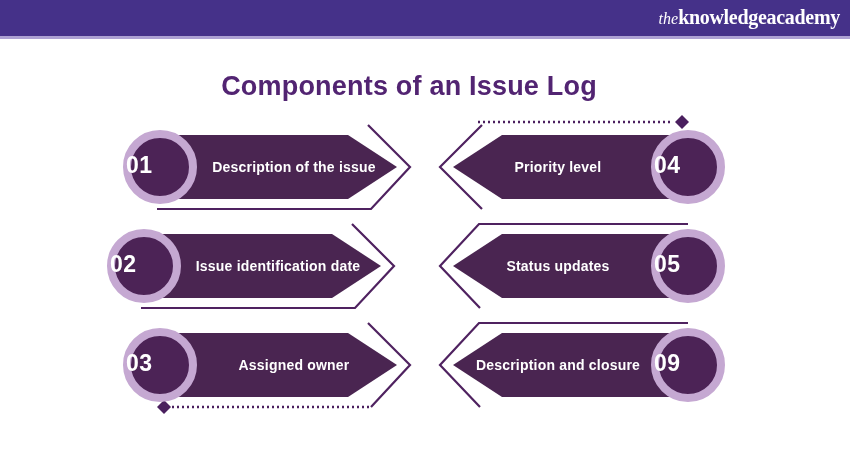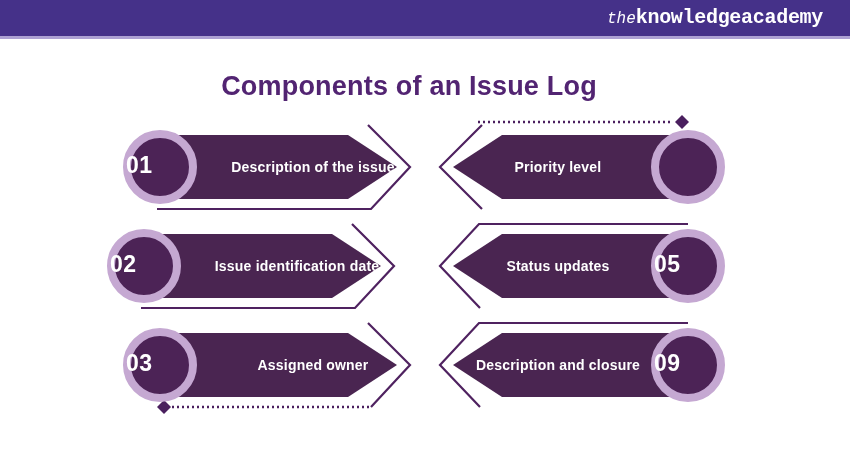--- a/index.html
+++ b/index.html
@@ -6,22 +6,22 @@
   body{
     width:850px;height:450px;position:relative;overflow:hidden;
     background:#ffffff;font-family:"Liberation Sans",sans-serif;
   }
   .header{
     position:absolute;top:0;left:0;width:850px;height:36px;
     background:#453189;border-bottom:3px solid #ada1d3;
     display:flex;align-items:center;justify-content:flex-end;
   }
   .logo{
-    color:#ffffff;font-family:Liberation Mono, monospace;
-    padding-right:27px;white-space:nowrap;line-height:36px;
+    color:#ffffff;font-family:Liberation Serif, serif;
+    padding-right:10px;white-space:nowrap;line-height:36px;
   }
   .logo .the{font-style:italic;font-weight:400;font-size:16px;}
   .logo .knowledge{font-weight:700;font-size:20px;letter-spacing:-0.3px;}
   .logo .academy{font-weight:700;font-size:20px;letter-spacing:-0.3px;}
   .page-title{
     position:absolute;top:71px;left:0;width:818px;text-align:center;
     color:#522472;font-size:27px;font-weight:700;letter-spacing:0.2px;
   }
   .item{position:absolute;width:330px;height:110px;}
   .item svg{position:absolute;top:0;left:0;}
@@ -35,21 +35,21 @@
     position:absolute;top:40px;width:68px;text-align:left;
     color:#ffffff;font-size:23px;font-weight:600;letter-spacing:0.5px;
   }
   .num-left{left:6px;}
   .num-right{left:234px;}
   .label{
     position:absolute;top:47px;height:20px;text-align:center;
     color:#ffffff;font-size:14px;font-weight:600;letter-spacing:0.2px;
     white-space:nowrap;
   }
-  .label-left{left:78px;width:192px;margin-left:19px;}
+  .label-left{left:78px;width:192px;}
   .label-right{left:40px;width:196px;}
   .shape-fill{fill:#4a2551;}
   .ringed{fill:#4c2356;stroke:#c5a8d2;stroke-width:8;}
   .outline{fill:none;stroke:#4f2260;stroke-width:2.2;stroke-linejoin:miter;}
   .dotline{fill:none;stroke:#4a1f5e;stroke-width:2.4;stroke-dasharray:2 3;}
   .diamond{fill:#4a1f5e;}
 </style>
 </head>
 <body>
 
@@ -94,20 +94,21 @@
 </div>
 
 <div class="item pos-3">
   <svg width="330" height="110" viewBox="0 0 330 110">
     <path class="outline" d="M62 13 L20 55 L62 97"></path>
     <line class="dotline" x1="58" y1="10" x2="252" y2="10"></line>
     <path class="diamond" d="M255 10 l7 -7 l7 7 l-7 7 Z"></path>
     <path class="shape-fill" d="M270 23 H82 L33 55 L82 87 H270 Z"></path>
     <circle class="ringed" cx="268" cy="55" r="33"></circle>
   </svg>
+  <span class="num num-right">04</span>
   <span class="label label-right">Priority level</span>
 </div>
 
 <div class="item pos-4">
   <svg width="330" height="110" viewBox="0 0 330 110">
     <path class="outline" d="M268 13 H59 L20 55 L60 97"></path>
     <path class="shape-fill" d="M270 23 H82 L33 55 L82 87 H270 Z"></path>
     <circle class="ringed" cx="268" cy="55" r="33"></circle>
   </svg>
   <span class="num num-right">05</span>

